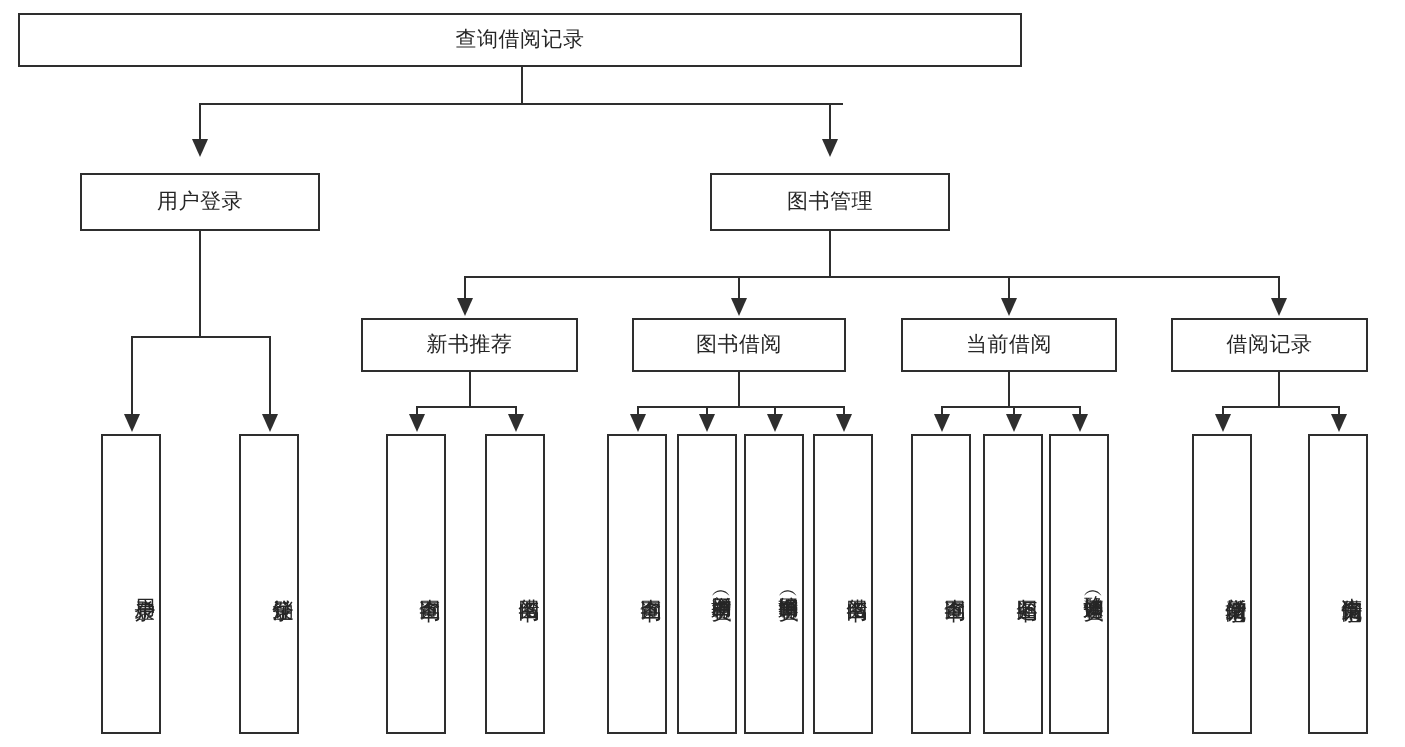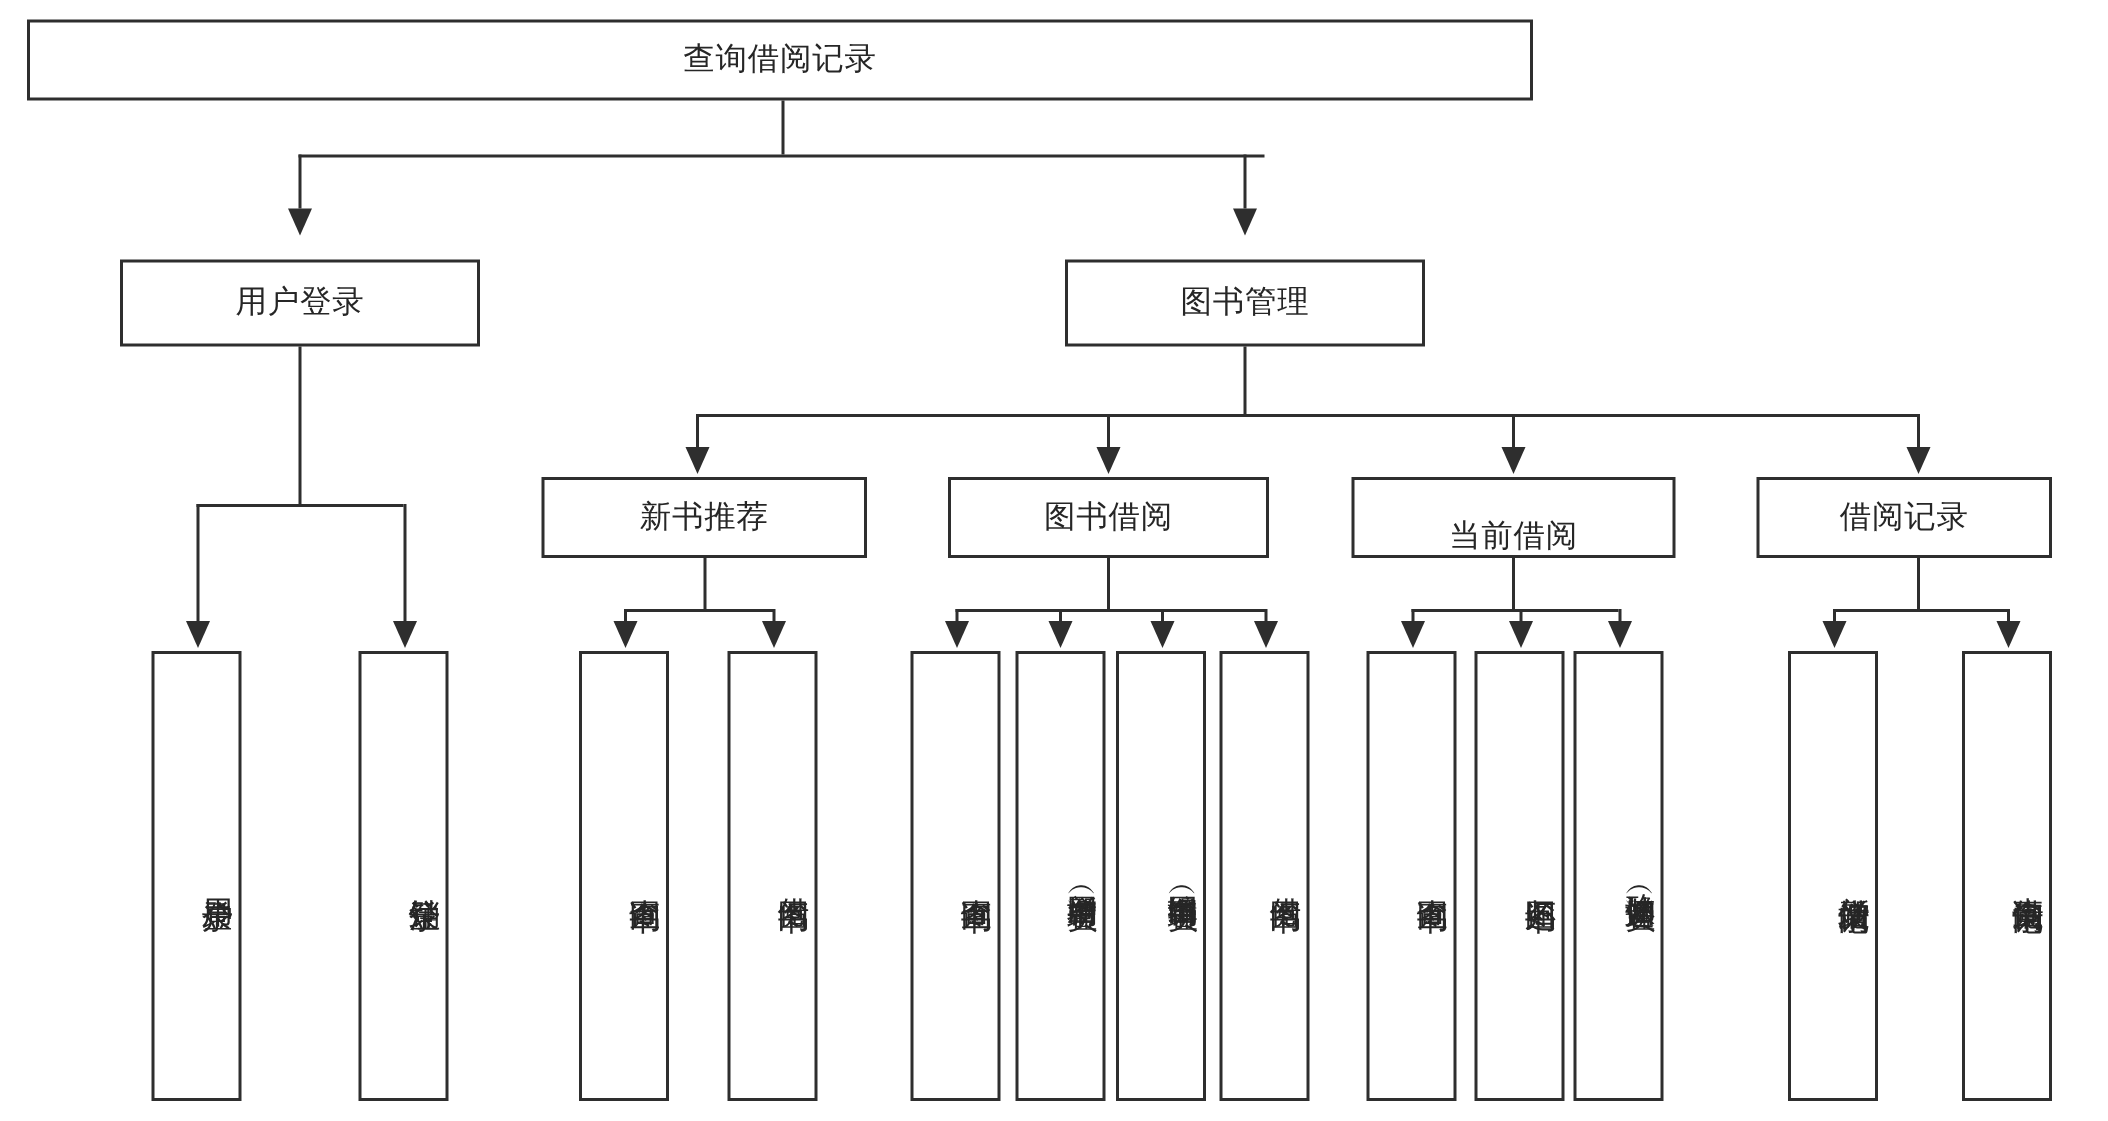--- a/index.html
+++ b/index.html
@@ -119,21 +119,21 @@
   <div class="arrow" style="left:1001px; top:298px;"></div>
   <div class="vline" style="left:1278px; top:276px; height:24px;"></div>
   <div class="arrow" style="left:1271px; top:298px;"></div>
 
   <div class="node horiz" style="left:632px; top:318px; width:214px; height:54px;">
     <span class="lbl">图书借阅</span>
   </div>
   <div class="node horiz" style="left:361px; top:318px; width:217px; height:54px;">
     <span class="lbl">新书推荐</span>
   </div>
-  <div class="node horiz" style="left:901px; top:318px; width:216px; height:54px;align-items:flex-end;">
+  <div class="node horiz" style="left:901px; top:318px; width:216px; height:54px;">
     <span class="lbl">当前借阅</span>
   </div>
   <div class="node horiz" style="left:1171px; top:318px; width:197px; height:54px;">
     <span class="lbl">借阅记录</span>
   </div>
 
   <div class="vline" style="left:469px; top:372px; height:34px;"></div>
   <div class="hline" style="left:416px; top:406px; width:100px;"></div>
   <div class="vline" style="left:416px; top:406px; height:10px;"></div>
   <div class="arrow" style="left:409px; top:414px;"></div>

